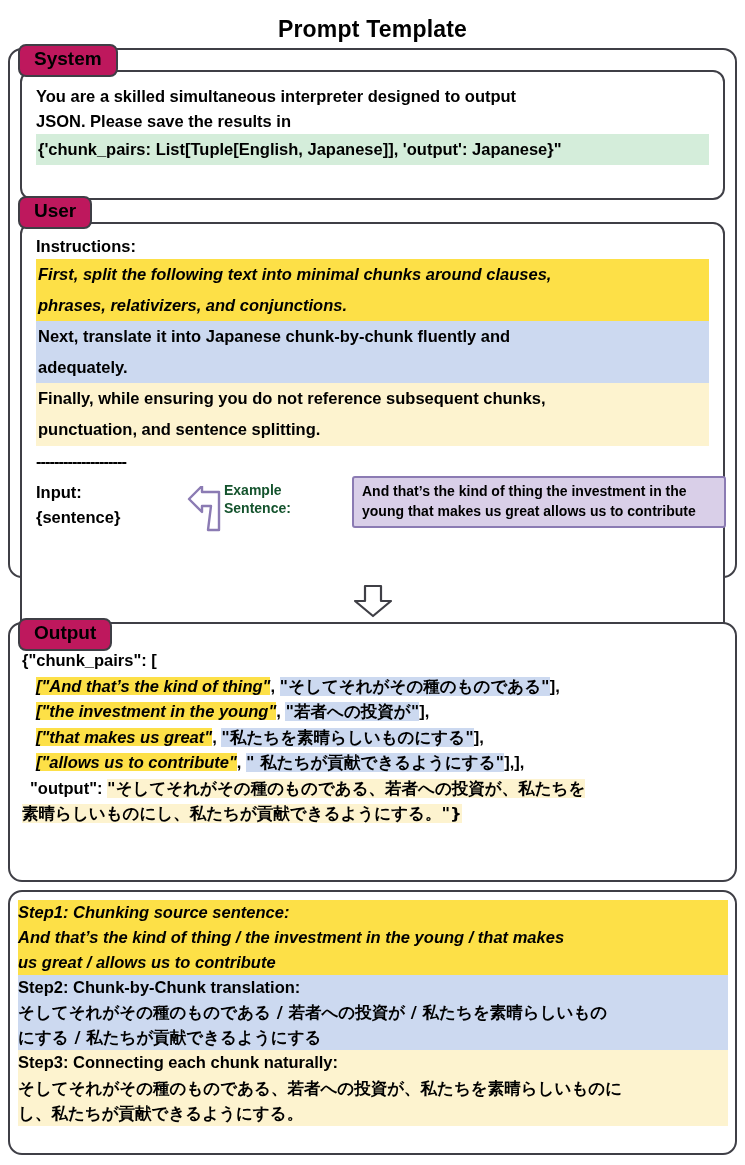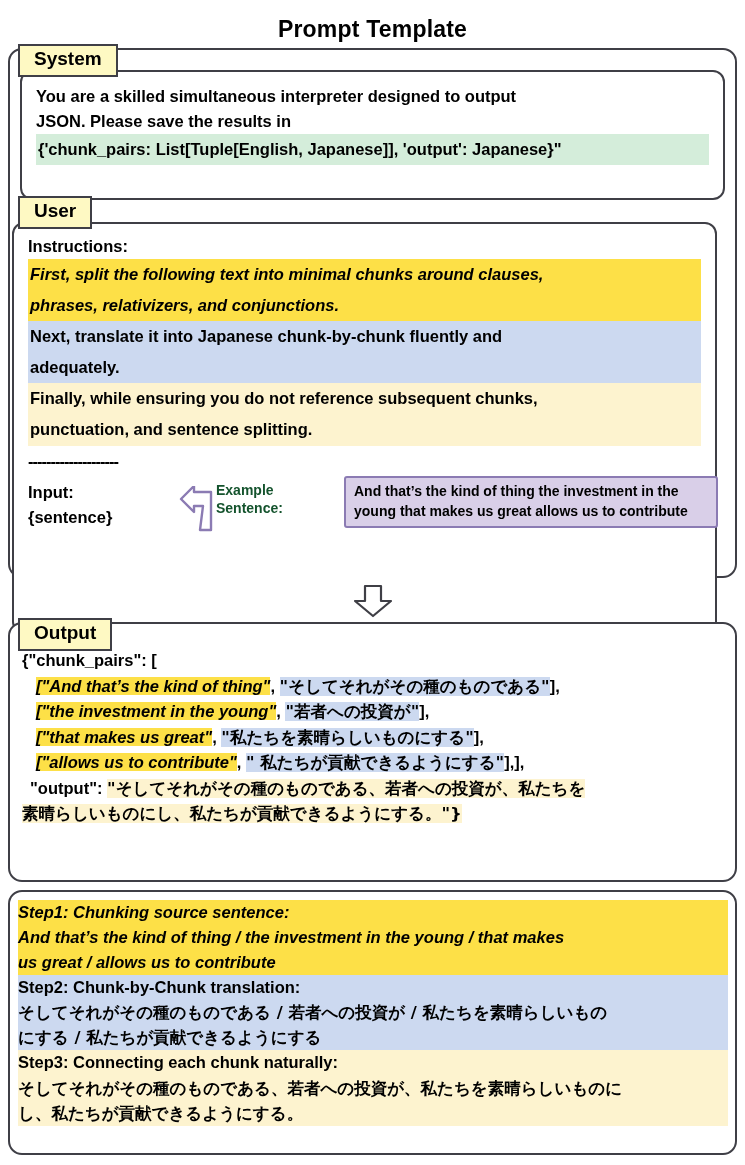--- a/index.html
+++ b/index.html
@@ -53,22 +53,22 @@
     left: 8px;
     top: 890px;
     width: 729px;
     height: 265px;
   }
 
   
   .chip {
     position: absolute;
     border: 2px solid #3f3f46;
-    border-radius: 0;
-    background: #fef9c3;
+    border-radius: 8px;
+    background: #be185d;
     font-weight: bold;
     font-size: 19px;
     padding: 3px 14px 5px 14px;
     line-height: 1.1;
     z-index: 5;
     white-space: nowrap;
   }
   #chip-system { left: 18px; top: 44px; }
   #chip-user   { left: 18px; top: 196px; }
   #chip-output { left: 18px; top: 618px; }
@@ -82,21 +82,21 @@
     background: #ffffff;
   }
   #system-box {
     left: 20px;
     top: 70px;
     width: 705px;
     height: 130px;
     padding: 12px 14px 0 14px;
   }
   #user-box {
-    left: 12px;
+    left: 20px;
     top: 222px;
     width: 705px;
     height: 412px;
     padding: 10px 14px 0 14px;
   }
 
   .line {
     font-size: 16.5px;
     font-weight: bold;
     line-height: 1.52;

